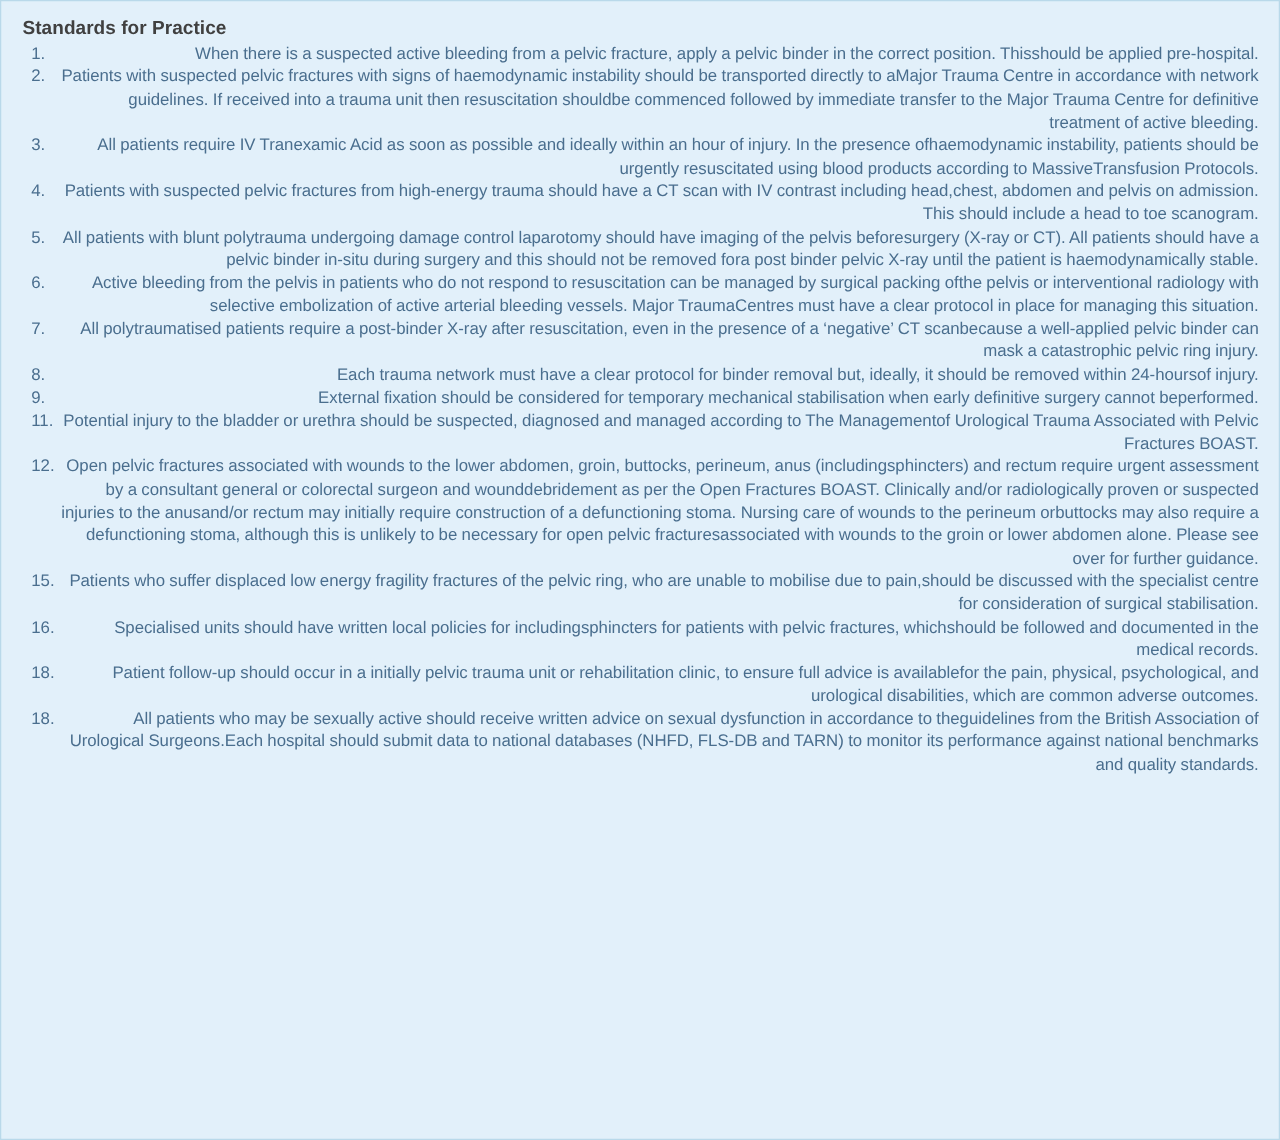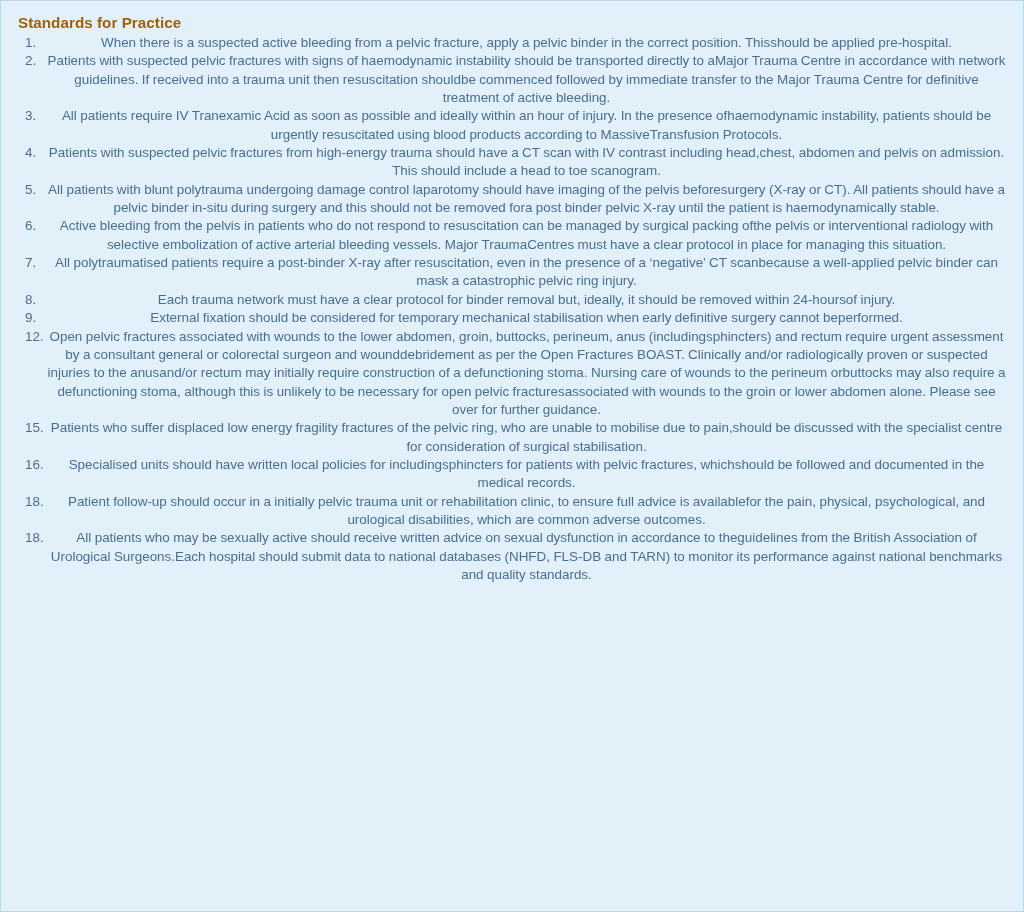--- a/index.html
+++ b/index.html
@@ -18,21 +18,21 @@
     width: 1024px;
     height: 912px;
     background: #e2f0fa;
     border: 1px solid #b9d9ea;
     padding: 11px 14px 10px 16px;
     position: relative;
   }
   .panel-title {
     font-size: 15.2px;
     font-weight: bold;
-    color: #a16207;
+    color: #404040;
     line-height: 19px;
     letter-spacing: 0.05px;
     margin: 1px 0 2px 1px;
   }
   .standards-list {
     margin: 0;
     padding: 0;
     list-style: none;
   }
   .standard-item {
@@ -50,21 +50,21 @@
     text-align: left;
     padding-left: 8px;
     box-sizing: border-box;
     color: #4a6e8e;
     white-space: nowrap;
   }
   .item-text {
     flex: 1 1 auto;
     min-width: 0;
     padding-right: 2px;
-    text-align: center;
+    text-align: right;
     word-spacing: -0.22px;
   }
 </style>
 </head>
 <body>
 
 <div class="standards-panel">
   <div class="panel-title">Standards for Practice</div>
   <ol class="standards-list">
     <li class="standard-item">
@@ -97,20 +97,24 @@
     </li>
     <li class="standard-item">
       <span class="item-number">8.</span>
       <span class="item-text">Each trauma network must have a clear protocol for binder removal but, ideally, it should be removed within 24-hoursof injury.</span>
     </li>
     <li class="standard-item">
       <span class="item-number">9.</span>
       <span class="item-text">External fixation should be considered for temporary mechanical stabilisation when early definitive surgery cannot beperformed.</span>
     </li>
     <li class="standard-item">
+      <span class="item-number">11.</span>
+      <span class="item-text">Potential injury to the bladder or urethra should be suspected, diagnosed and managed according to The Managementof Urological Trauma Associated with Pelvic Fractures BOAST.</span>
+    </li>
+    <li class="standard-item">
       <span class="item-number">12.</span>
       <span class="item-text">Open pelvic fractures associated with wounds to the lower abdomen, groin, buttocks, perineum, anus (includingsphincters) and rectum require urgent assessment by a consultant general or colorectal surgeon and wounddebridement as per the Open Fractures BOAST. Clinically and/or radiologically proven or suspected injuries to the anusand/or rectum may initially require construction of a defunctioning stoma. Nursing care of wounds to the perineum orbuttocks may also require a defunctioning stoma, although this is unlikely to be necessary for open pelvic fracturesassociated with wounds to the groin or lower abdomen alone. Please see over for further guidance.</span>
     </li>
     <li class="standard-item">
       <span class="item-number">15.</span>
       <span class="item-text">Patients who suffer displaced low energy fragility fractures of the pelvic ring, who are unable to mobilise due to pain,should be discussed with the specialist centre for consideration of surgical stabilisation.</span>
     </li>
     <li class="standard-item">
       <span class="item-number">16.</span>
       <span class="item-text">Specialised units should have written local policies for includingsphincters for patients with pelvic fractures, whichshould be followed and documented in the medical records.</span>

